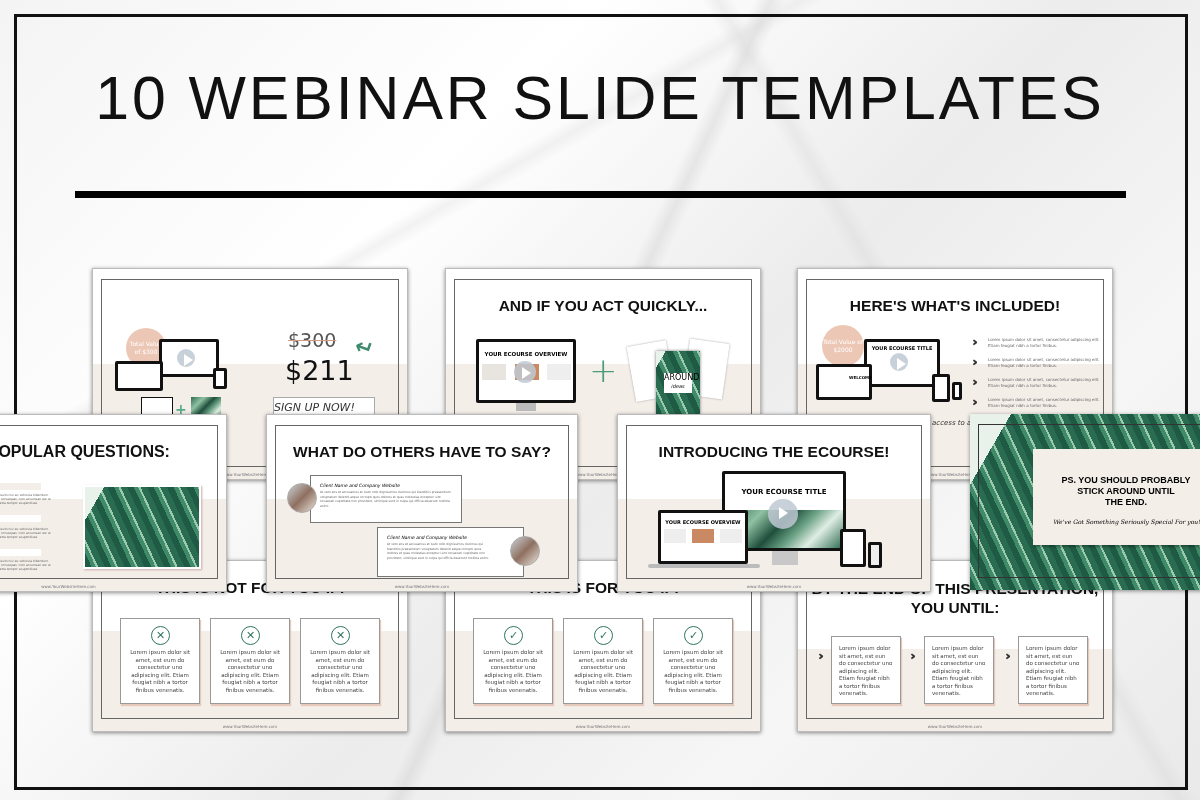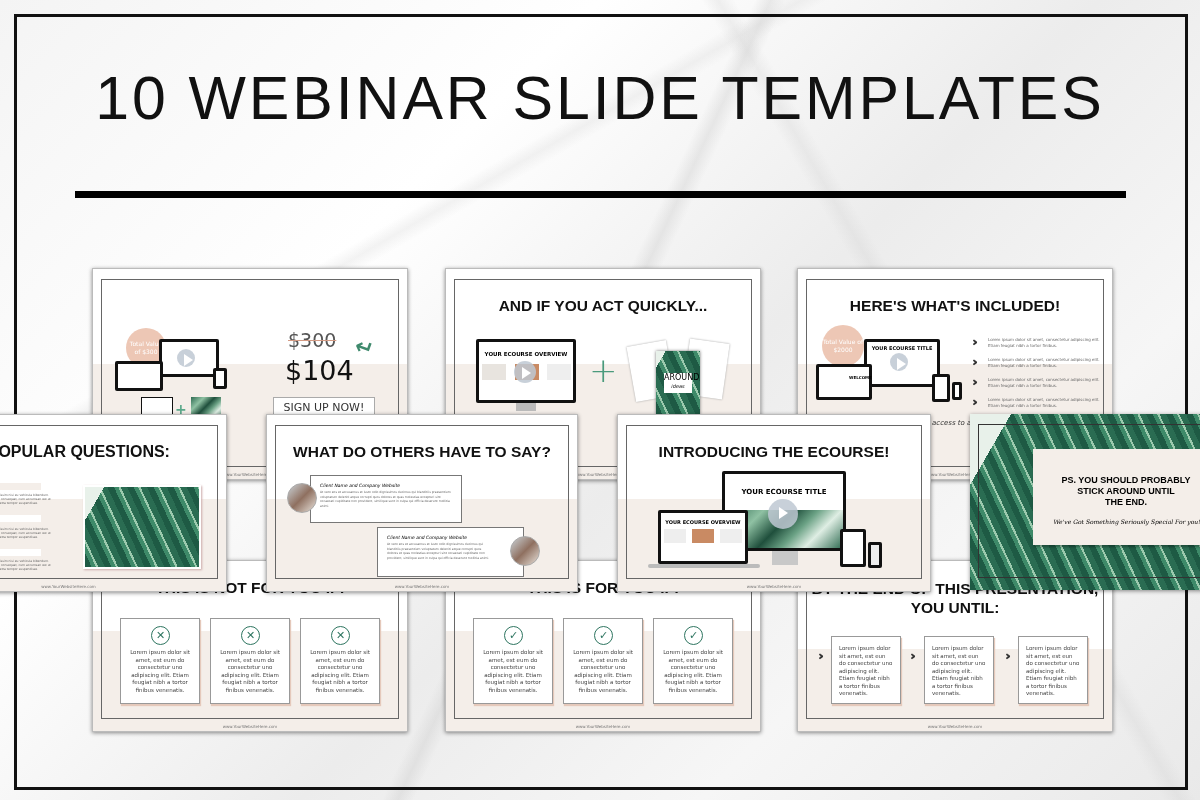--- a/index.html
+++ b/index.html
@@ -55,23 +55,23 @@
   <div class="device-monitor" style="left:22px;top:92px;width:48px;height:30px;">
     <div class="scr"></div>
   </div>
   <div class="device-monitor" style="left:120px;top:99px;width:14px;height:21px;">
       <div class="scr leafy"></div>
     </div>
   <div style="position:absolute;left:48px;top:128px;width:30px;height:22px;border:1.5px solid #111;background:#fff;"></div>
   <div style="position:absolute;left:82px;top:132px;color:#5aa88a;font-size:14px;font-weight:700;">+</div>
   <div class="leafy" style="position:absolute;left:98px;top:128px;width:30px;height:24px;"></div>
   <div style="position:absolute;left:195px;top:60px;font-size:19px;color:#555;text-decoration:line-through;text-decoration-color:#d49a83;">$300</div>
-  <div style="position:absolute;left:192px;top:86px;font-size:27px;color:#111;">$104</div>
+  <div style="position:absolute;left:192px;top:86px;font-size:27px;color:#111;">$211</div>
   <div style="position:absolute;left:262px;top:66px;color:#3f8a6d;font-size:22px;font-weight:700;transform:rotate(20deg);">↵</div>
-  <div style="position:absolute;left:180px;top:128px;width:100px;height:20px;border:1px solid #aaa;background:#fff;text-align:center;font-size:11px;line-height:20px;color:#333;">SIGN UP NOW!</div>
+  <div style="position:absolute;left:180px;top:128px;width:100px;height:20px;border:1px solid #aaa;background:#fff;font-size:11px;line-height:20px;color:#333;font-style:italic;">SIGN UP NOW!</div>
   <div class="footer">www.YourWebsiteHere.com</div>
 </div>
 
 <div class="slide" style="left:445px;top:268px;width:314px;height:210px;">
   <div class="pinkband" style="top:95px;"></div>
   <div class="inner"></div>
   <div class="stitle" style="top:28px;">AND IF YOU ACT QUICKLY...</div>
   <div class="device-monitor" style="left:30px;top:70px;width:100px;height:64px;">
     <div class="scr">
       <div style="text-align:center;font-size:5.5px;font-weight:700;margin-top:9px;">YOUR ECOURSE OVERVIEW</div>

